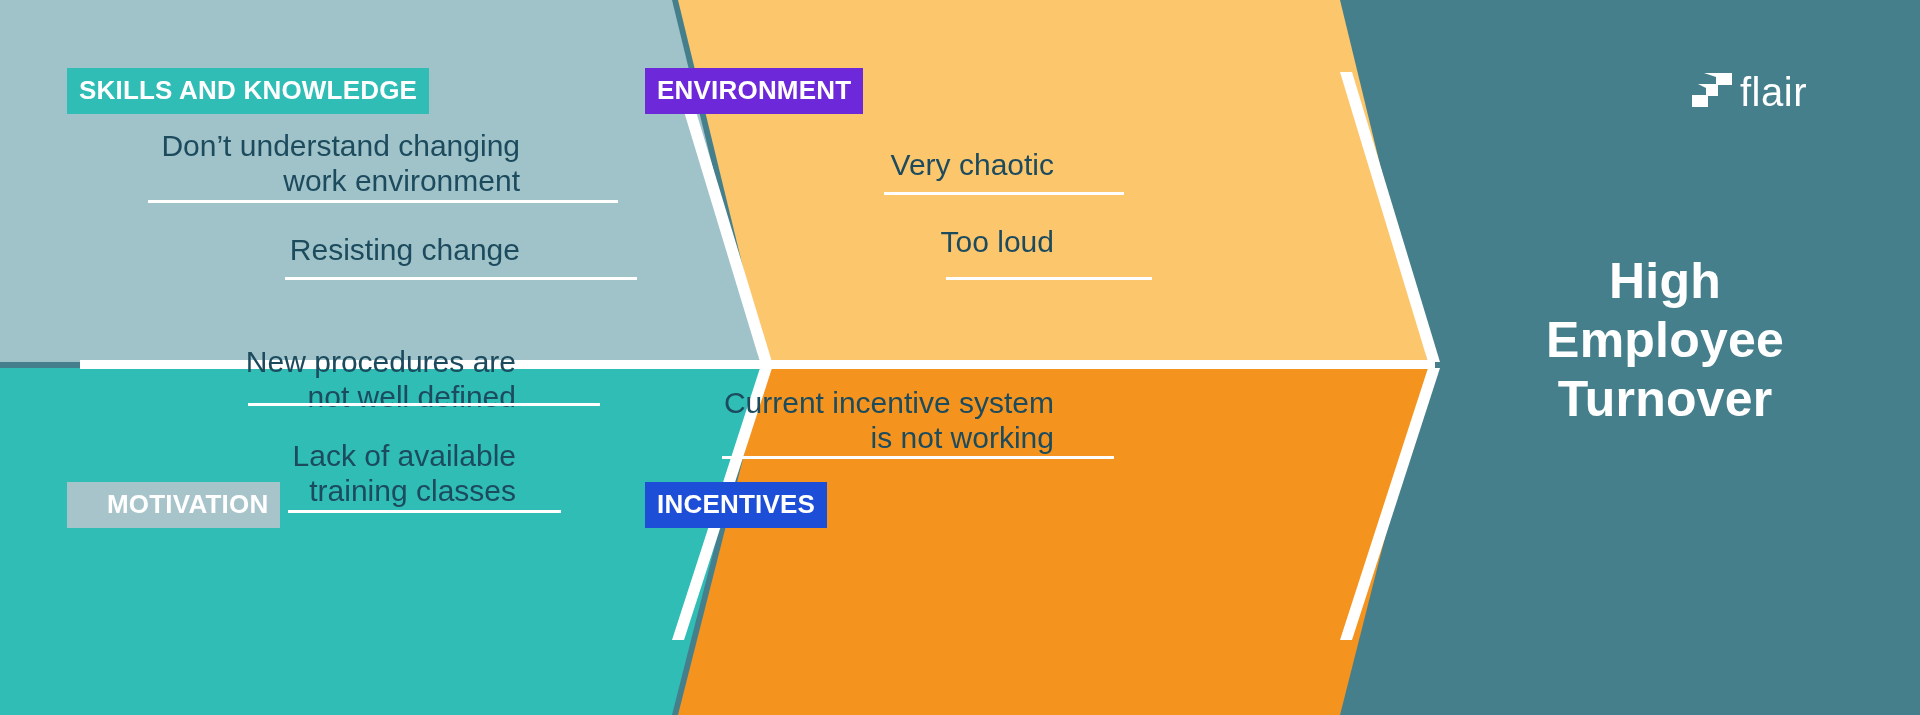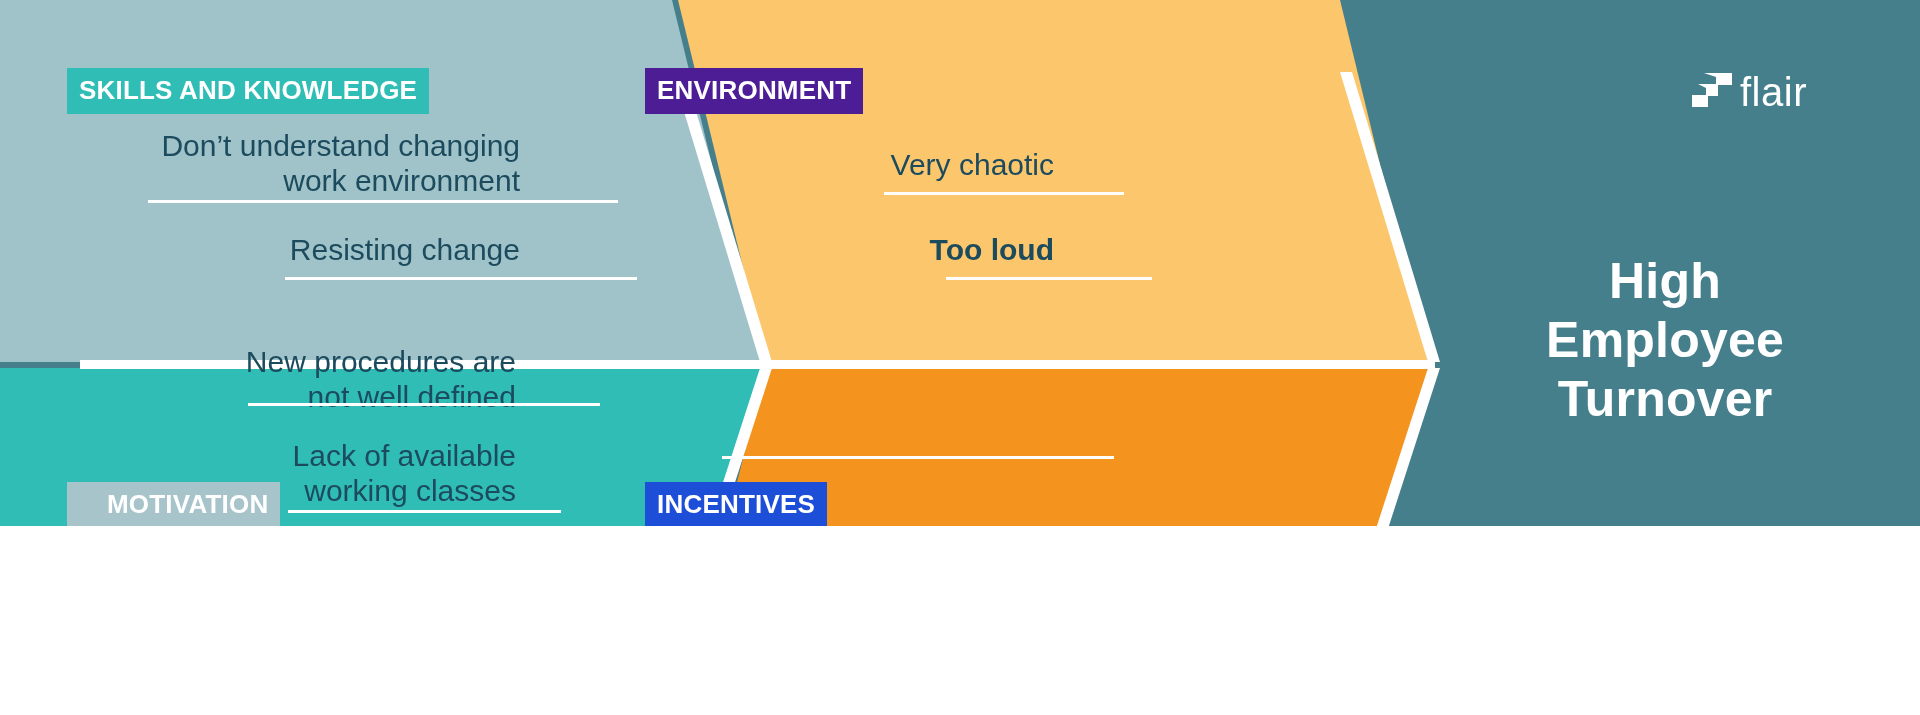--- a/index.html
+++ b/index.html
@@ -2,21 +2,21 @@
 <html><head>
 <meta charset="utf-8">
 <title>Fishbone Diagram</title>
 <style>
   html,body{margin:0;padding:0;background:#ffffff;}
   body{font-family:"Liberation Sans", sans-serif;}
 
   #stage{
     position:relative;
     width:1920px;
-    height:526px;
+    height:715px;
     overflow:hidden;
     background:#457F8C;
   }
 
   
   #geometry{
     position:absolute;
     left:0; top:0;
     width:1920px; height:715px;
     display:block;
@@ -118,38 +118,40 @@
 
     <div class="chip" style="left:67px; top:68px; background:#2FBDB6;">SKILLS AND KNOWLEDGE</div>
 
     <div class="cause" style="left:140px; top:128px; width:380px;">Don’t understand changing
 work environment</div>
     <div class="underline" style="left:148px; top:200px; width:470px;"></div>
 
     <div class="cause" style="left:140px; top:232px; width:380px;">Resisting change</div>
     <div class="underline" style="left:285px; top:277px; width:352px;"></div>
 
-    <div class="chip" style="left:645px; top:68px; background:#4c1d95;">ENVIRONMENT</div>
+    <div class="chip" style="left:645px; top:68px; background:#6d28d9;">ENVIRONMENT</div>
 
     <div class="cause" style="left:700px; top:147px; width:354px;">Very chaotic</div>
     <div class="underline" style="left:884px; top:192px; width:240px;"></div>
 
-    <div class="cause" style="left:700px; top:232px; width:354px;font-weight:bold;">Too loud</div>
+    <div class="cause" style="left:700px; top:224px; width:354px;">Too loud</div>
     <div class="underline" style="left:946px; top:277px; width:206px;"></div>
 
     <div class="cause" style="left:140px; top:344px; width:376px;">New procedures are
 not well defined</div>
     <div class="underline" style="left:248px; top:403px; width:352px;"></div>
 
     <div class="cause" style="left:140px; top:438px; width:376px;">Lack of available
-working classes</div>
+training classes</div>
     <div class="underline" style="left:288px; top:510px; width:273px;"></div>
 
     <div class="chip" style="left:67px; top:482px; background:#A7C4CA;padding-left:40px;">MOTIVATION</div>
 
+    <div class="cause" style="left:700px; top:385px; width:354px;">Current incentive system
+is not working</div>
     <div class="underline" style="left:722px; top:456px; width:392px;"></div>
 
     <div class="chip" style="left:645px; top:482px; background:#1d4ed8;">INCENTIVES</div>
 
     <div id="effect-title" style="left:1455px; top:205px; width:420px;">High
 Employee
 Turnover</div>
 
     <div id="brand" style="left:1688px; top:72px;">
       <span class="mark">

